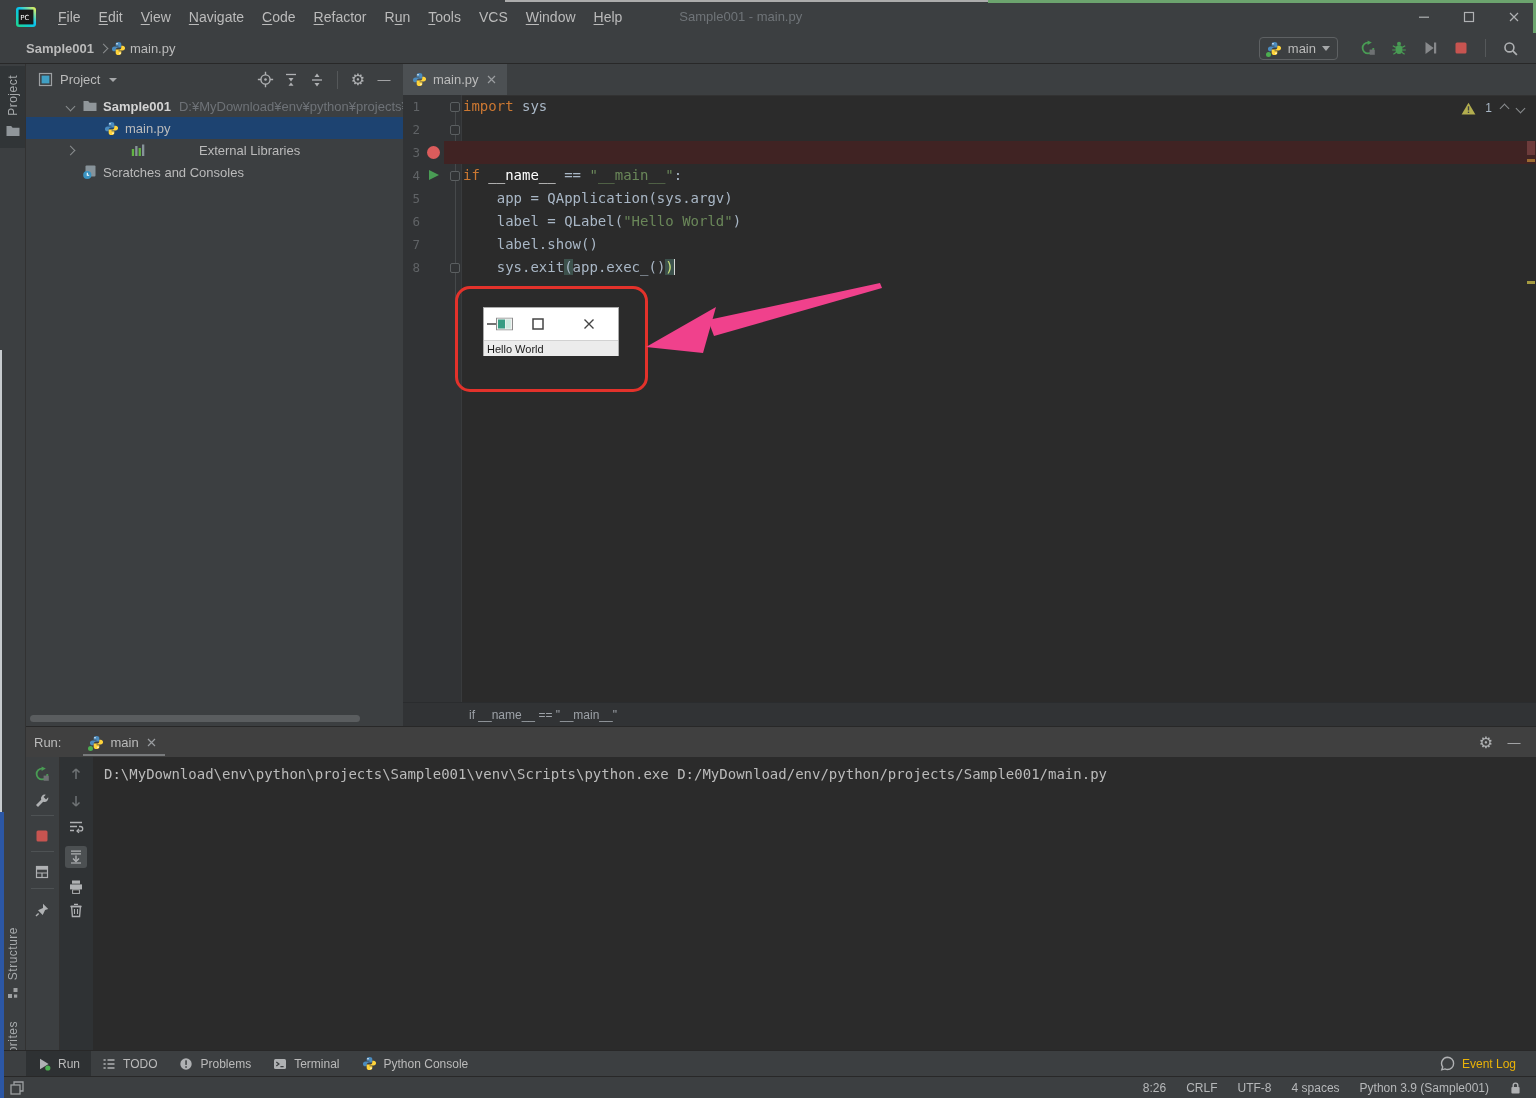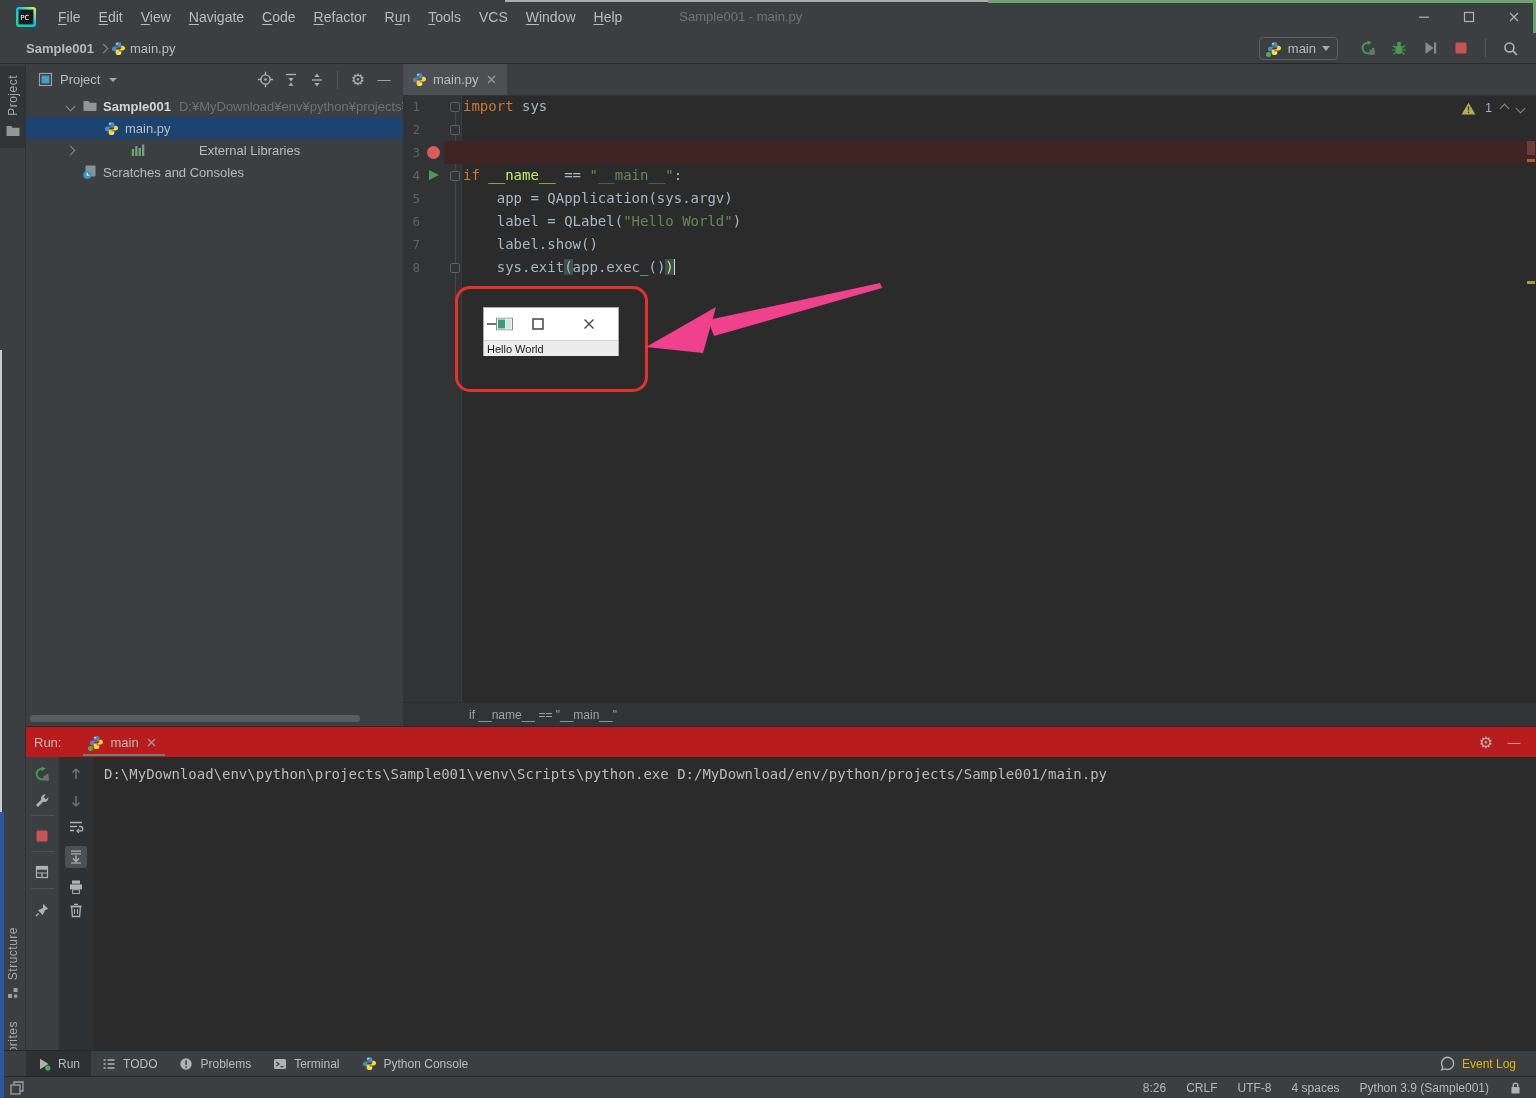--- a/index.html
+++ b/index.html
@@ -65,39 +65,39 @@
              font-size:14px;line-height:23px;white-space:pre}
   .line-hl{position:absolute;left:41px;right:0;top:0;height:23px;background:#402323}
   .lnum{position:absolute;left:0;width:17px;text-align:right;color:#606366;font-size:12.5px;font-family:"DejaVu Sans Mono",monospace}
   .bp{position:absolute;left:24px;top:5px;width:13px;height:13px;border-radius:50%;background:#DB5C5C}
   .runarrow{position:absolute;left:26px;top:6px;width:0;height:0;border-left:10px solid #499C54;border-top:5.5px solid transparent;border-bottom:5.5px solid transparent}
   .fold{position:absolute;left:47px;top:7px;width:8px;height:8px;border:1px solid #5B5F61;border-radius:2px;background:#313335}
   .ltext{position:absolute;left:60px}
   .tk-kw{color:#CC7832}
   .tk-txt{color:#A9B7C6}
   .tk-str{color:#6A8759}
-  .tk-dun{color:#bef264}
+  .tk-dun{color:#ffffff}
   .tk-match{background:#3C514C;color:#A9B7C6}
   .tk-match2{background:#3C514C;color:#C8E07A}
   .caret{display:inline-block;width:1.5px;height:16px;background:#D6D6D6;vertical-align:-3px}
   .insp{position:absolute;right:12px;top:6px;display:flex;align-items:center;gap:9px;font-size:12px;color:#A9B7C6}
   .estripe{position:absolute;right:0;top:0;width:10px;bottom:0}
   .emark{position:absolute;left:1px;width:8px}
   .ebread{position:absolute;left:0;right:0;bottom:0;height:23px;background:#313335;border-top:1px solid #2A2C2E;
           display:flex;align-items:center;padding-left:66px;font-size:12px;color:#9DA2A8}
   
   .shot-box{position:absolute;left:455px;top:286px;width:187px;height:100px;border:3px solid #E3322B;border-radius:15px;z-index:30}
   .qtwin{position:absolute;left:484px;top:308px;width:134px;height:47px;background:#FFFFFF;z-index:31;box-shadow:0 0 0 1px #ABABAB}
   .qt-title{position:relative;height:32px;background:#FFFFFF}
   .qt-title .icon{position:absolute;top:50%;transform:translateY(-50%)}
   .qt-body{height:15px;background:#ECECEC;border-top:1px solid #D2D2D2;display:flex;align-items:center;
            padding-left:3px;font-size:11px;color:#1A1A1A;font-family:"Liberation Sans",sans-serif}
   .arrow{position:absolute;left:0;top:0;width:1536px;height:1098px;pointer-events:none;z-index:32}
   
-  .run-header{position:absolute;left:26px;top:726px;right:0;height:31px;background:#b91c1c;
+  .run-header{position:absolute;left:26px;top:726px;right:0;height:31px;background:#404040;
               border-top:1px solid #282828;display:flex;align-items:center;padding-left:8px}
   .run-label{font-size:13px;color:#BBBBBB}
   .run-tab{position:relative;display:flex;align-items:center;gap:6px;margin-left:22px;height:100%;padding:0 6px;font-size:13px}
   .run-tab::after{content:"";position:absolute;left:0;right:0;bottom:2px;height:2px;background:#787A7C}
   .rh-icons{margin-left:auto;display:flex;align-items:center;gap:8px;padding-right:12px}
   .rh-icons .icon{width:20px;height:20px}
   .run-body{position:absolute;left:26px;top:757px;right:0;height:293px;background:#2B2B2B}
   .colA{position:absolute;left:0;top:0;bottom:0;width:33px;background:#3C3F41;border-right:1px solid #323232}
   .colB{position:absolute;left:34px;top:0;bottom:0;width:33px;background:#2F3234}
   .tbtn{position:absolute;width:20px;height:20px;display:flex;align-items:center;justify-content:center}

